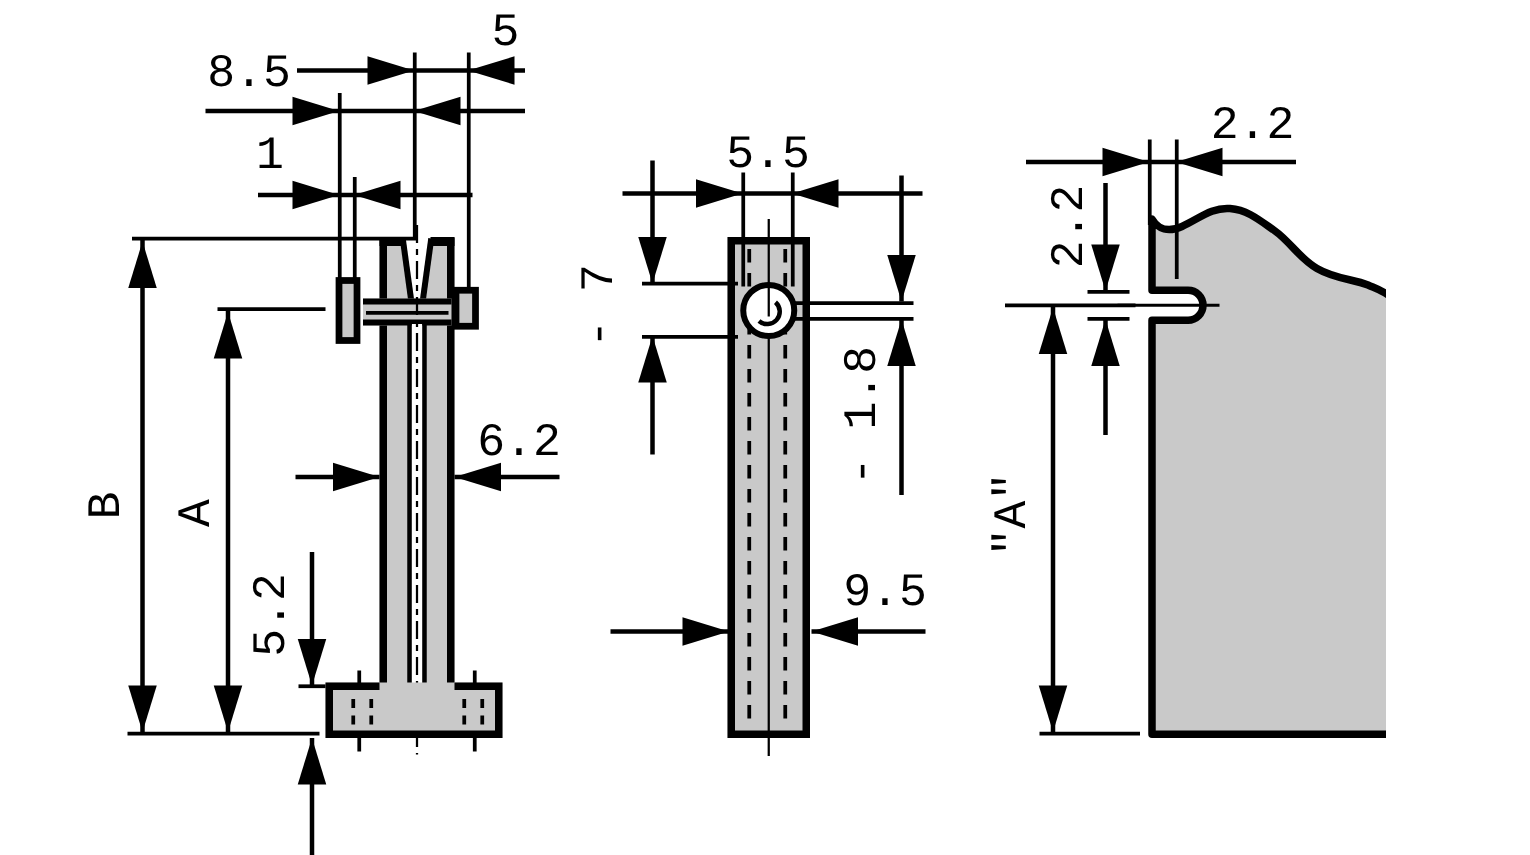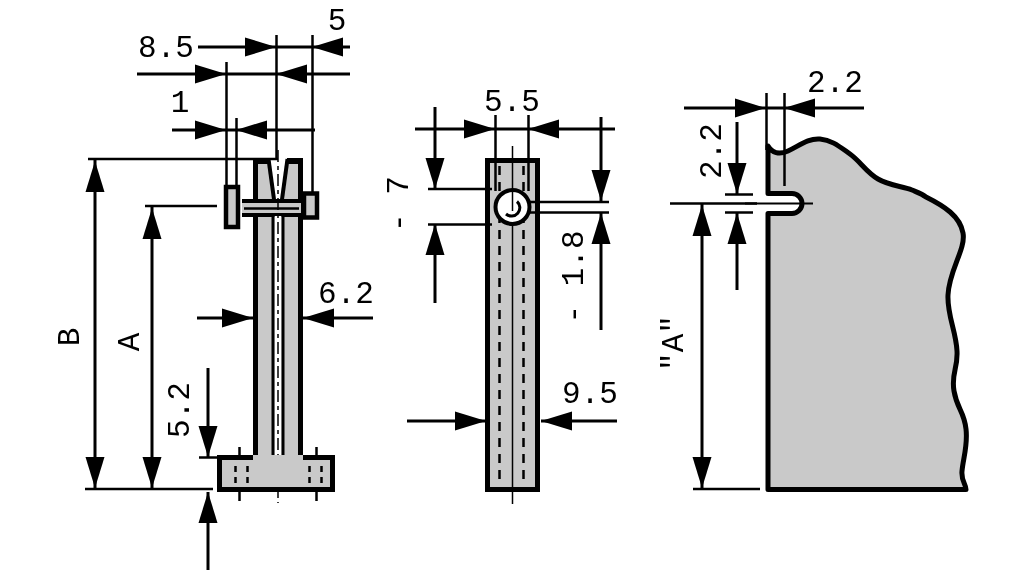--- a/index.html
+++ b/index.html
@@ -1,16 +1,16 @@
 <!DOCTYPE html>
 <html><head>
 <meta charset="utf-8">
 <style>
   html,body{margin:0;padding:0;background:#ffffff;}
-  #stage{position:relative;width:1020px;height:570px;background:#ffffff;overflow:hidden;}
+  #stage{position:relative;width:924px;height:570px;background:#ffffff;overflow:hidden;}
   svg{position:absolute;left:0;top:0;}
   text{font-family:"Liberation Mono","DejaVu Sans Mono",monospace;font-size:31px;fill:#000;}
   .dim{stroke:#000;stroke-width:3;fill:none;}
   .ext{stroke:#000;stroke-width:2.5;fill:none;}
   .part{stroke:#000;fill:none;}
   .fillg{fill:#c9c9c9;}
   .arr{fill:#000;stroke:none;}
 </style>
 </head>
 <body>

